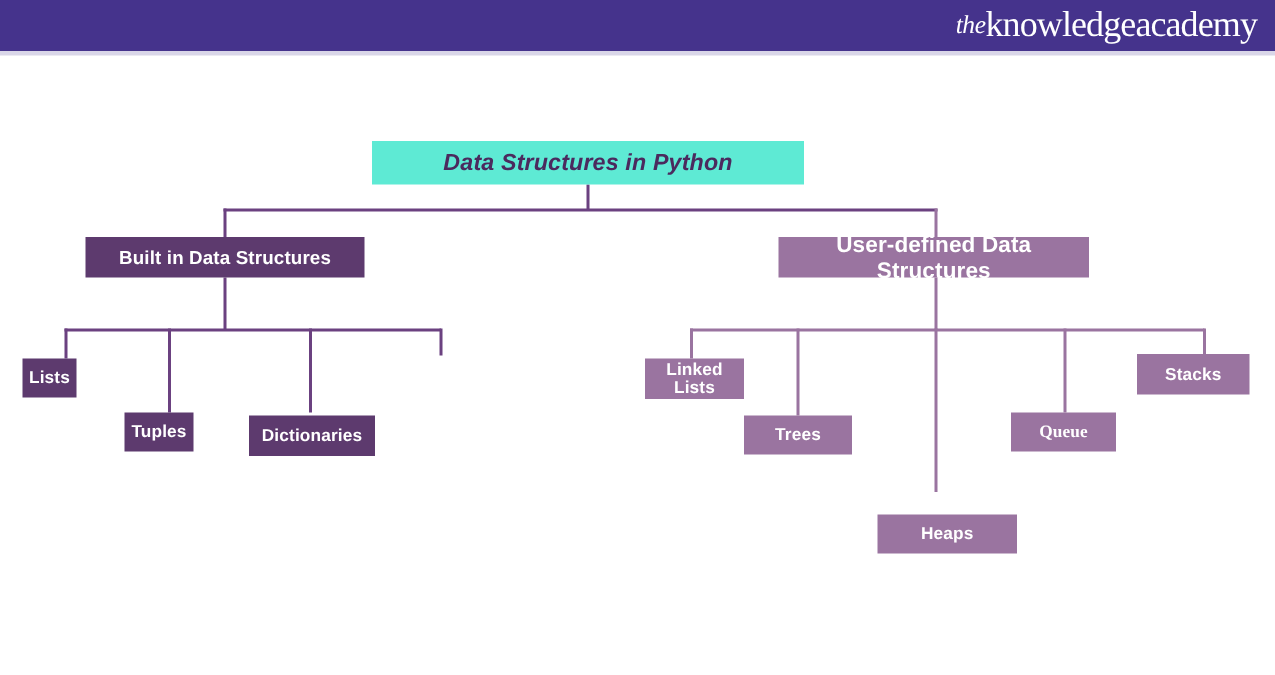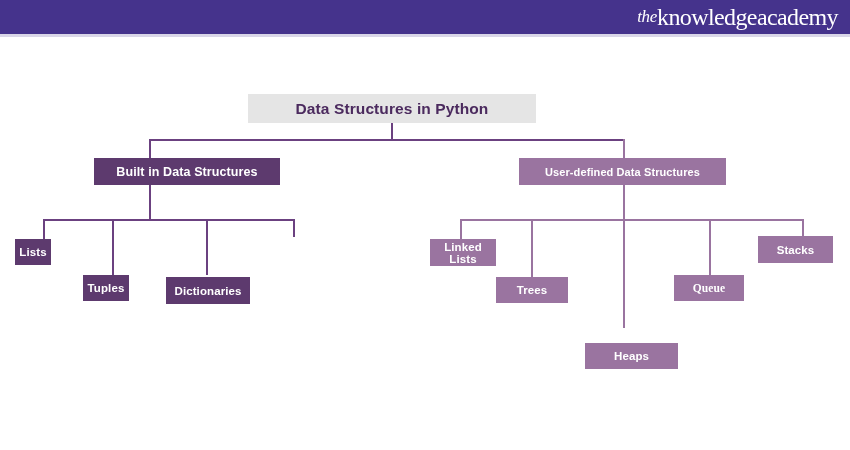--- a/index.html
+++ b/index.html
@@ -68,33 +68,34 @@
     display: flex;
     align-items: center;
     justify-content: center;
     font-weight: bold;
     letter-spacing: 0.1px;
     z-index: 3;
     text-align: center;
   }
 
   .node.root {
-    background: #e5e5e5;
+    background: #5eead4;
     color: #4b2a5e;
     font-size: 15.5px;
+    font-style: italic;
   }
   .node.dark {
     background: #5d3a6e;
     color: #ffffff;
     font-size: 12.5px;
   }
   .node.mauve {
     background: #9a74a0;
     color: #ffffff;
-    font-size: 11px;
+    font-size: 15px;
   }
   .node.leaf {
     font-size: 11.5px;
   }
 
   .edge {
     position: absolute;
     z-index: 1;
   }
   .edge.v { width: 2px; }
@@ -117,21 +118,21 @@
 
   <div class="node root" style="left:248px; top:57px; width:288px; height:29px;">Data Structures in Python</div>
 
   <div class="edge v dark" style="left:391px; top:86px; width:2px; height:17px;"></div>
 
   <div class="edge h dark" style="left:149px; top:102px; width:476px;"></div>
 
   <div class="edge v dark" style="left:149px; top:102px; height:31px;"></div>
   <div class="edge v mauve" style="left:623px; top:102px; height:31px;"></div>
 
-  <div class="node dark" style="left:57px; top:121px; width:186px; height:27px;margin-left:37px;">Built in Data Structures</div>
+  <div class="node dark" style="left:57px; top:121px; width:186px; height:27px;">Built in Data Structures</div>
 
   <div class="node mauve" style="left:519px; top:121px; width:207px; height:27px;">User-defined Data Structures</div>
 
   <div class="edge v dark" style="left:149px; top:148px; height:35px;"></div>
   <div class="edge h dark" style="left:43px; top:182px; width:251px;"></div>
 
   <div class="edge v dark" style="left:43px;  top:182px; height:20px;"></div>
   <div class="edge v dark" style="left:112px; top:182px; height:56px;"></div>
   <div class="edge v dark" style="left:206px; top:182px; height:56px;"></div>
   <div class="edge v dark" style="left:293px; top:182px; height:18px;"></div>

